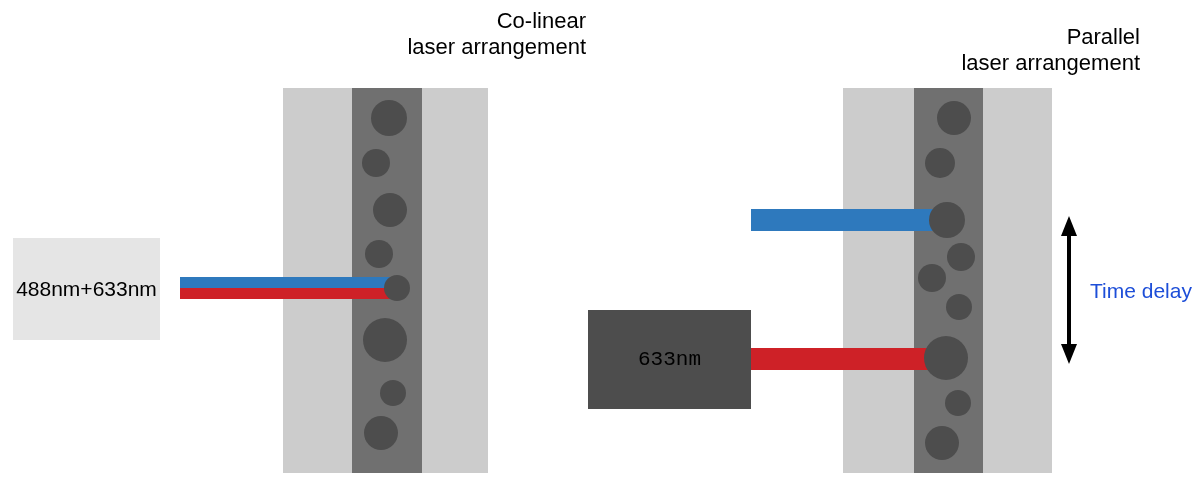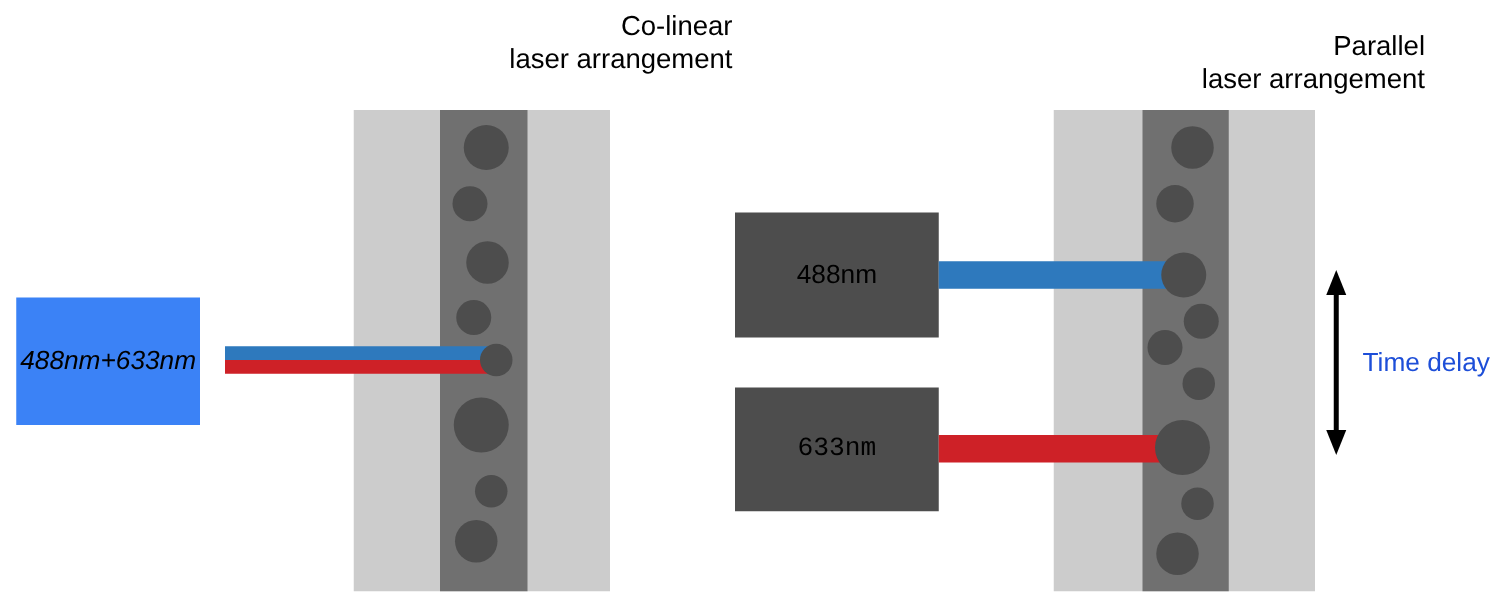--- a/index.html
+++ b/index.html
@@ -45,21 +45,21 @@
 
 <div class="canvas">
 
   <div class="title" style="left:196px; top:8px; width:390px;">Co-linear
 laser arrangement</div>
 
   <div class="channel" style="left: 283px; top: 88px; width: 205px; height: 385px; background: rgb(204, 204, 204);">
     <div class="strip" style="left: 69px; width: 70px; background: rgb(112, 112, 112);"></div>
   </div>
 
-  <div class="laser-box" style="left: 13px; top: 238px; width: 147px; height: 102px; background: #3b82f6; font-style: italic;">
+  <div class="laser-box" style="left: 13px; top: 238px; width: 147px; height: 102px; background: #e5e5e5;">
     <span>488nm+633nm</span>
   </div>
 
   <div class="beam" style="left: 180px; top: 277px; width: 213px; height: 11px; background: rgb(46, 121, 189);"></div>
   <div class="beam" style="left: 180px; top: 288px; width: 213px; height: 11px; background: rgb(206, 33, 39);"></div>
 
   <div class="particle-layer" style="left:283px; top:88px; width:205px; height:385px;">
       <div class="particle" style="left: 88px; top: 12px; height: 36px; width: 36px; background: rgb(77, 77, 77);"></div>
       <div class="particle" style="left: 79px; top: 61px; height: 28px; width: 28px; background: rgb(77, 77, 77);"></div>
       <div class="particle" style="left: 90px; top: 105px; height: 34px; width: 34px; background: rgb(77, 77, 77);"></div>
@@ -70,23 +70,20 @@
       <div class="particle" style="left: 81px; top: 328px; height: 34px; width: 34px; background: rgb(77, 77, 77);"></div>
     </div>
 
   <div class="title" style="left:750px; top:24px; width:390px;">Parallel
 laser arrangement</div>
 
   <div class="channel" style="left: 843px; top: 88px; width: 209px; height: 385px; background: rgb(204, 204, 204);">
     <div class="strip" style="left: 71px; width: 69px; background: rgb(112, 112, 112);"></div>
   </div>
 
-  <div class="laser-box" style="left: 588px; top: 170px; width: 163px; height: 100px; background: rgb(77, 77, 77);">
-    <span>488nm</span>
-  </div>
 
   <div class="laser-box" style="left: 588px; top: 310px; width: 163px; height: 99px; background: rgb(77, 77, 77); font-family: Liberation Mono, monospace;">
     <span>633nm</span>
   </div>
 
   <div class="beam" style="left: 751px; top: 209px; width: 184px; height: 22px; background: rgb(46, 121, 189);"></div>
   <div class="beam" style="left: 751px; top: 348px; width: 180px; height: 22px; background: rgb(206, 33, 39);"></div>
 
   <div class="particle-layer" style="left:843px; top:88px; width:209px; height:385px;">
       <div class="particle" style="left: 94px; top: 13px; height: 34px; width: 34px; background: rgb(77, 77, 77);"></div>

